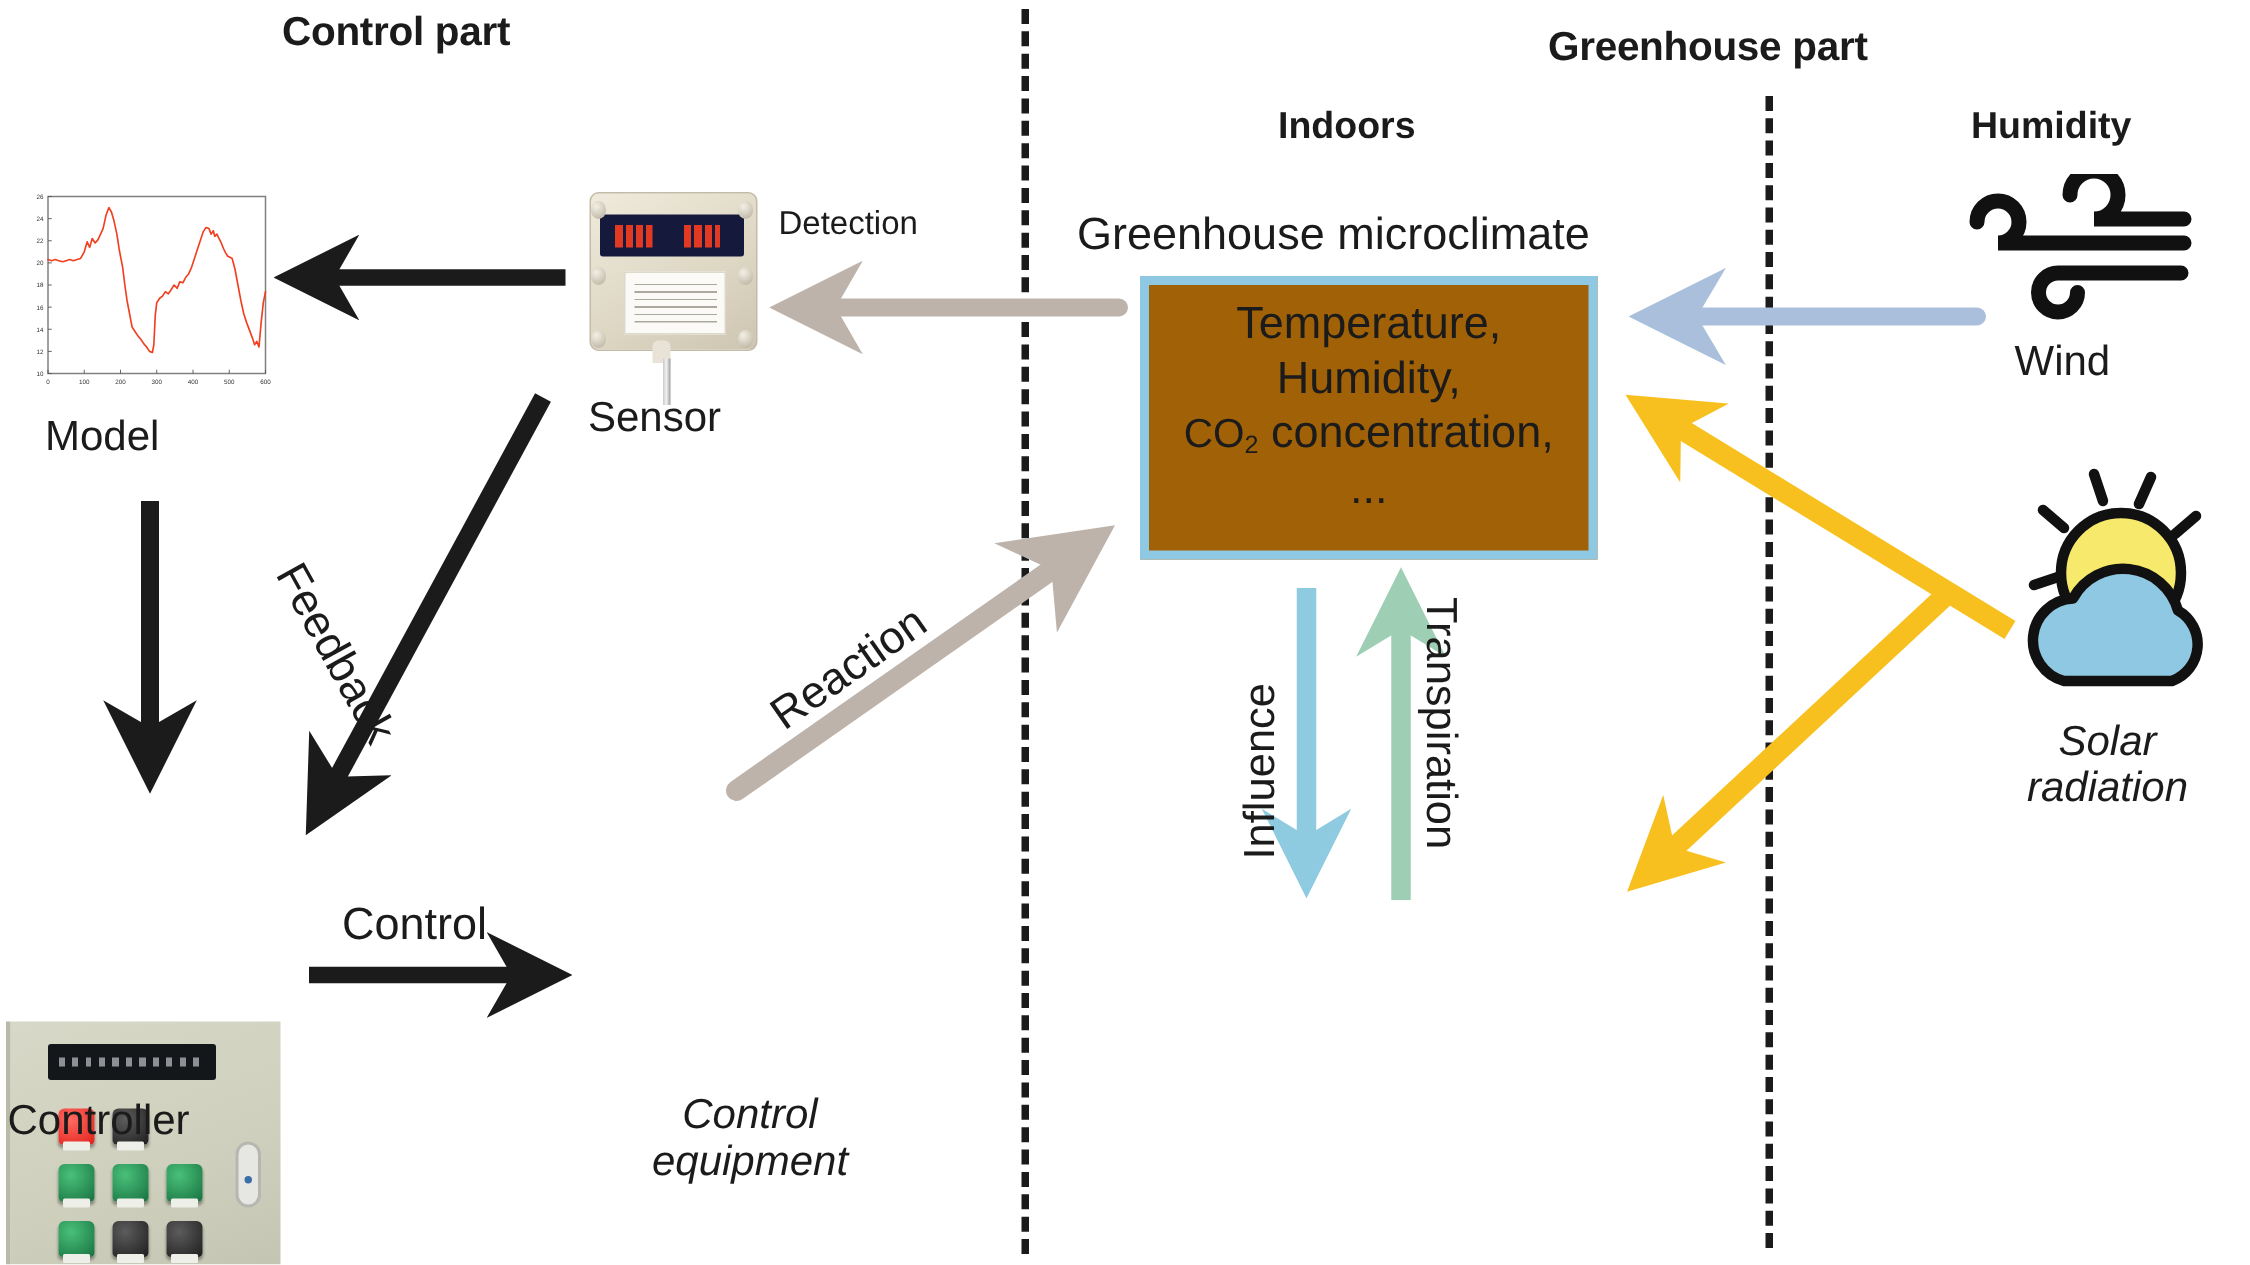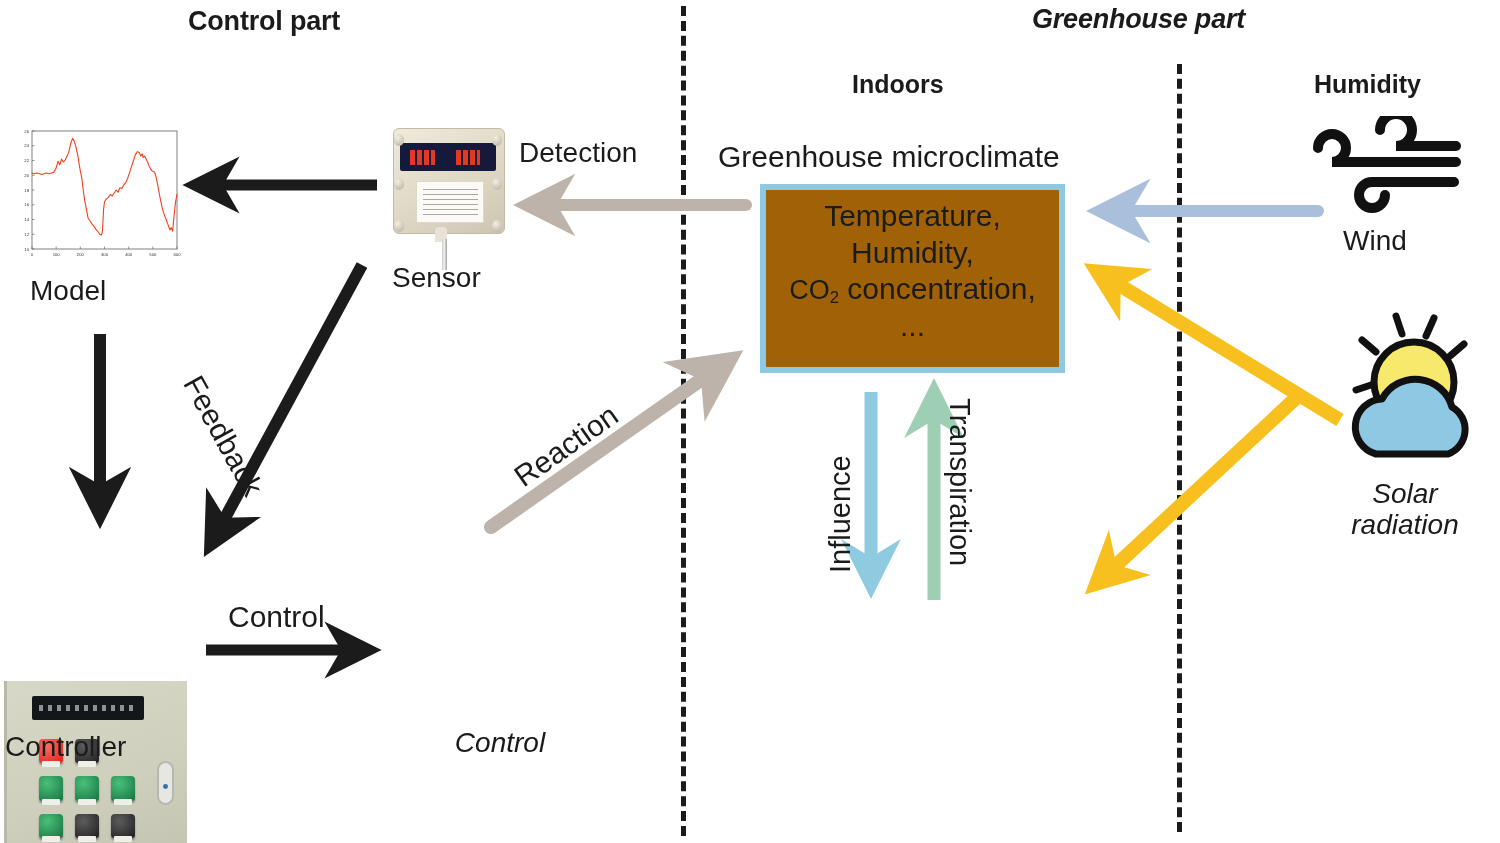--- a/index.html
+++ b/index.html
@@ -168,21 +168,21 @@
   
   svg { display:block; }
 </style>
 </head>
 <body>
 
 <div id="stage">
 
   <div class="abs section-title" style="left:188px; top:6px;">Control part</div>
 
-  <div class="abs section-title" style="left:1032px; top:4px;font-style:italic;">Greenhouse part</div>
+  <div class="abs section-title" style="left:1032px; top:16px;">Greenhouse part</div>
 
   <div class="abs sub-title" style="left:852px; top:70px;">Indoors</div>
 
   <div class="abs sub-title" style="left:1314px; top:70px;">Humidity</div>
 
   <div class="abs divider" style="left:681px; top:6px; height:830px;"></div>
   <div class="abs divider" style="left:1177px; top:64px; height:768px;"></div>
 
   <div class="abs" style="left:10px; top:125px;">
     <svg id="model-svg" width="172" height="140" viewBox="0 0 172 140">
@@ -259,20 +259,21 @@
     <div class="sw sw-green" style="left:58%; top:51%;"></div>
     <div class="sw sw-green" style="left:18%; top:71%;"></div>
     <div class="sw sw-black" style="left:38%; top:71%;"></div>
     <div class="sw sw-black" style="left:58%; top:71%;"></div>
     <div class="toggle"></div>
   </div>
   <div class="abs label" style="left:5px; top:731px;">Controller</div>
 
   <div class="abs label center" style="left:390px; top:727px; width:220px;">
     <div>Control</div>
+    <div>equipment</div>
   </div>
 
   <div class="abs label" style="left:718px; top:140px; font-size:30px;">Greenhouse microclimate</div>
 
   <div class="abs" id="microclimate-box" style="left:760px; top:184px; width:305px; height:189px;">
     <div class="mc-line">Temperature,</div>
     <div class="mc-line">Humidity,</div>
     <div class="mc-line mc-small"><span>CO</span><sub>2</sub><span style="font-size:30px;"> concentration,</span></div>
     <div class="mc-line">...</div>
   </div>
@@ -346,21 +347,21 @@
 
     <line x1="1340" y1="420" x2="1098" y2="272" stroke="#f8c01f" stroke-width="14" marker-end="url(#mk-solar)" stroke-linecap="butt"></line>
 
     <line x1="1297" y1="397" x2="1097" y2="583" stroke="#f8c01f" stroke-width="14" marker-end="url(#mk-solar)" stroke-linecap="butt"></line>
 
     <line x1="871" y1="392" x2="871" y2="582" stroke="#8ecae0" stroke-width="13" marker-end="url(#mk-influence)" stroke-linecap="butt"></line>
 
     <line x1="934" y1="600" x2="934" y2="395" stroke="#9ecfb4" stroke-width="13" marker-end="url(#mk-transp)" stroke-linecap="butt"></line>
   </svg>
 
-  <div class="abs label" style="left:519px; top:137px; font-size:28px;">Detection</div>
+  <div class="abs label" style="left:519px; top:137px; font-size:22px;">Detection</div>
 
   <div class="abs label" style="left:206px; top:370px; font-size:30px; transform: rotate(61deg); transform-origin: left top;">Feedback</div>
 
   <div class="abs label" style="left:508px; top:466px; font-size:30px; transform: rotate(-35deg); transform-origin: left top;">Reaction</div>
 
   <div class="abs label" style="left:228px; top:600px; font-size:30px;">Control</div>
 
   <div class="abs label" style="left:824px; top:573px; font-size:29px; transform: rotate(-90deg); transform-origin: left top;">Influence</div>
 
   <div class="abs label" style="left:976px; top:398px; font-size:29px; transform: rotate(90deg); transform-origin: left top;">Transpiration</div>

